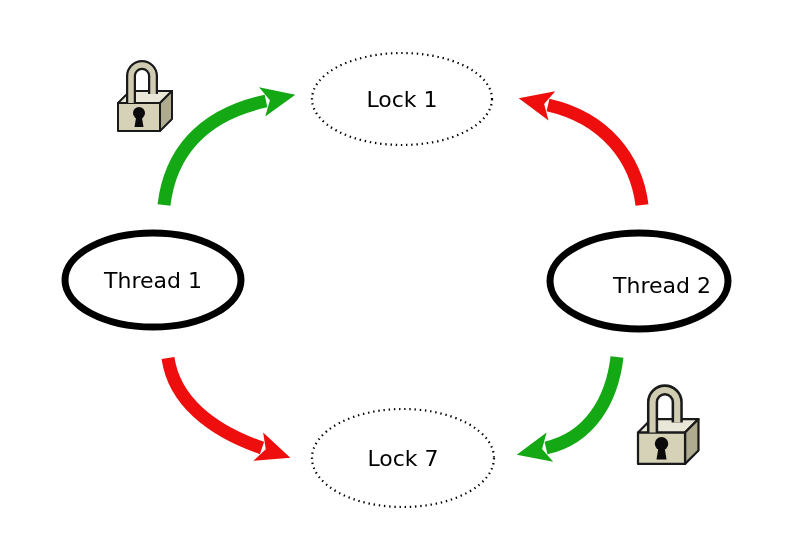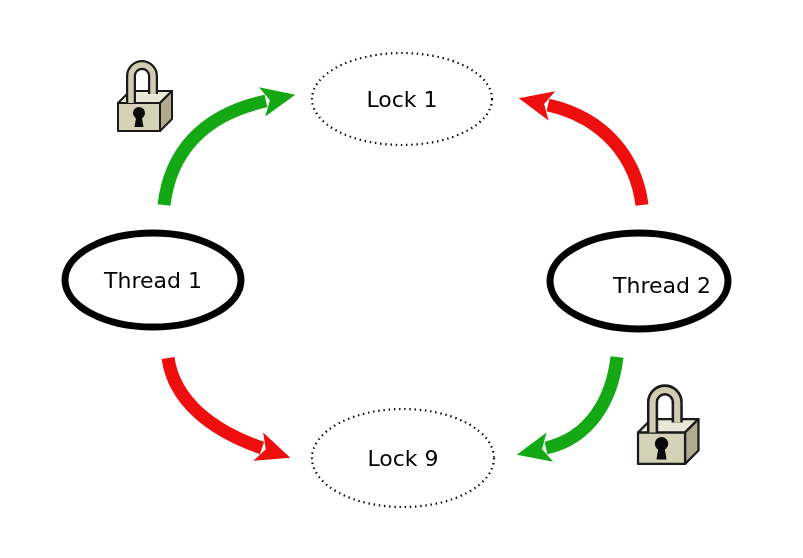--- a/index.html
+++ b/index.html
@@ -56,14 +56,14 @@
     <ellipse cx="402" cy="99" rx="90" ry="46" fill="#ffffff" stroke-width="2.2" stroke-dasharray="1.4 3.8" stroke="#000000"></ellipse>
     <ellipse cx="403" cy="458" rx="91" ry="49" fill="#ffffff" stroke-width="2.2" stroke-dasharray="1.4 3.8" stroke="#000000"></ellipse>
 
     <use href="#padlock" transform="translate(118,57)"></use>
     <use href="#padlock" transform="translate(638,381) scale(1.12)"></use>
   </svg>
 
   <div class="node-label" style="left:153px; top:281px;">Thread 1</div>
   <div class="node-label" style="left:639px; top:286px;margin-left:23px;">Thread 2</div>
   <div class="node-label" style="left:402px; top:100px;">Lock 1</div>
-  <div class="node-label" style="left:403px; top:459px;">Lock 9</div>
+  <div class="node-label" style="left:403px; top:459px;">Lock 7</div>
 </div>
 
 </body></html>

